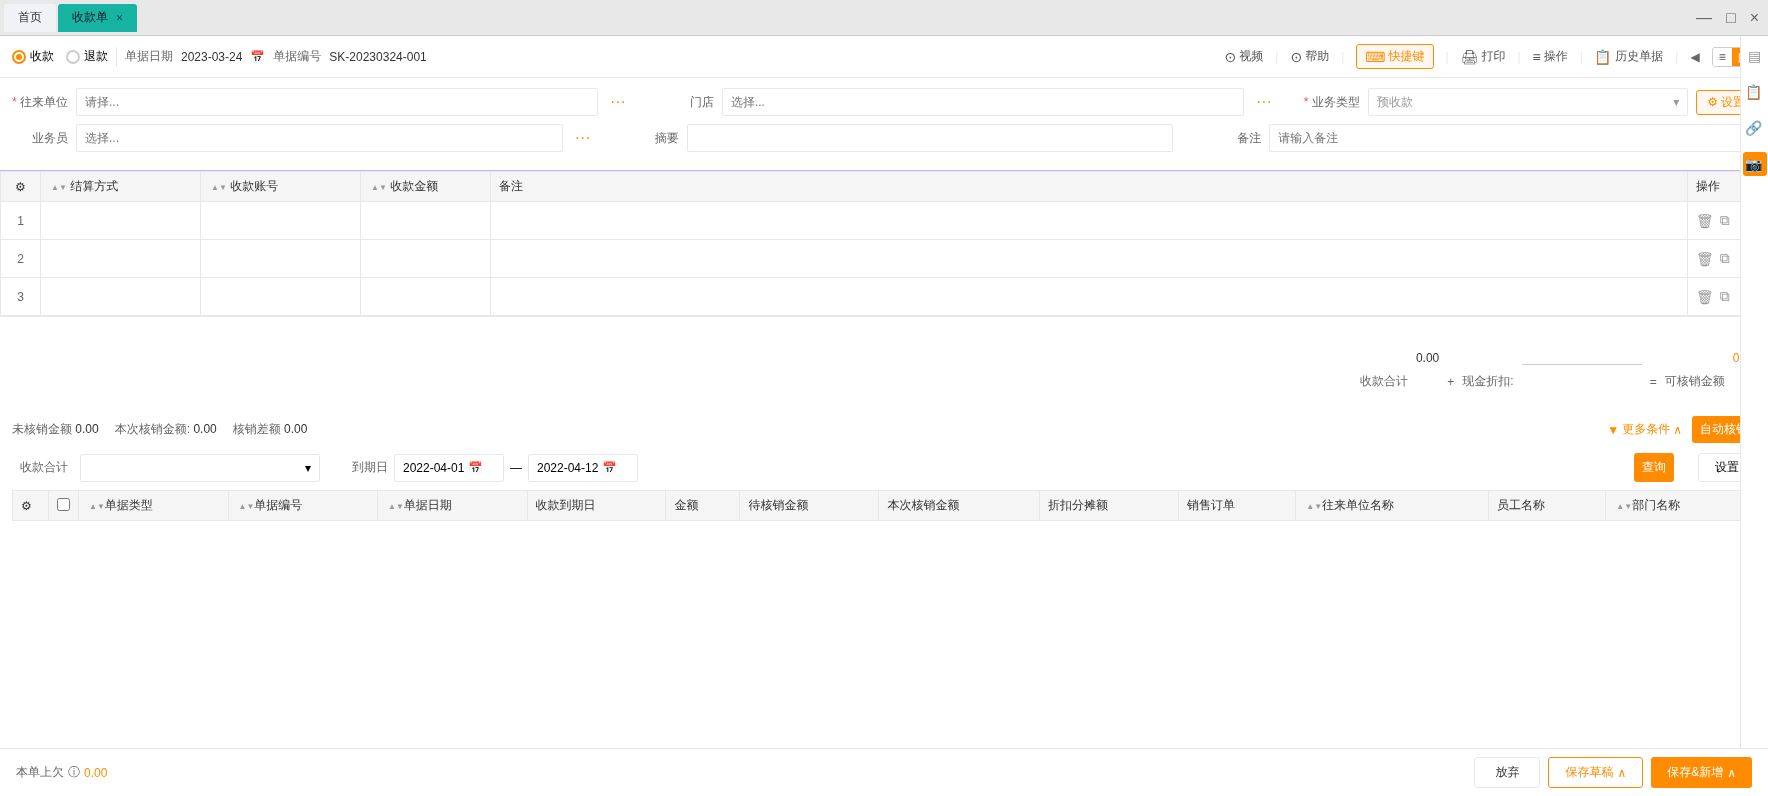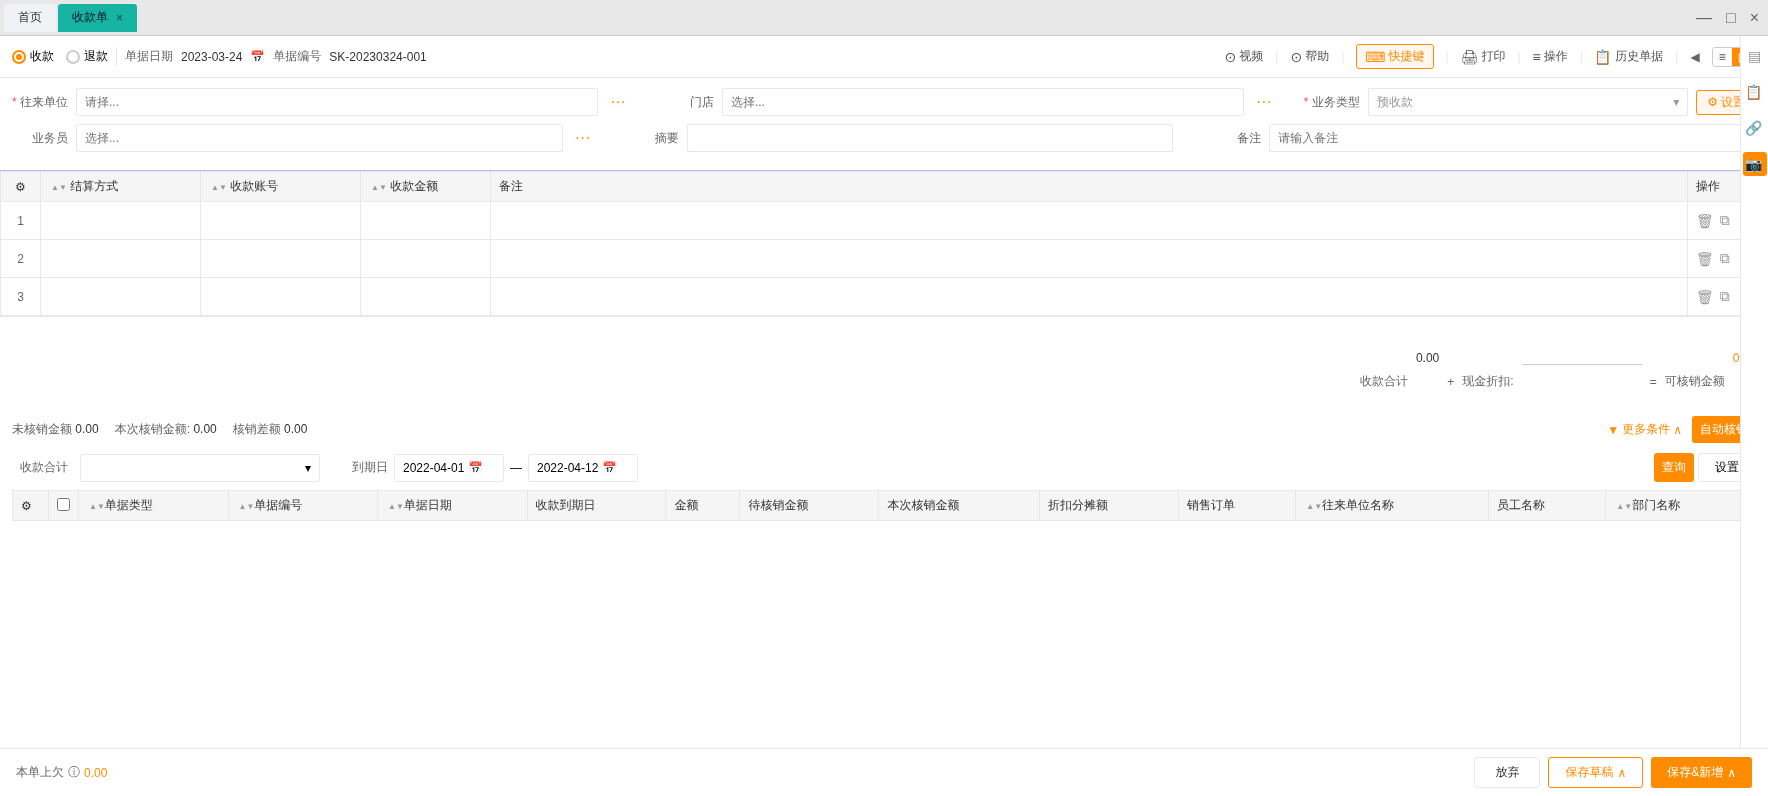--- a/index.html
+++ b/index.html
@@ -352,21 +352,21 @@
         <div class="date-input">
           <span>2022-04-01</span>
           <span>📅</span>
         </div>
         <span>—</span>
         <div class="date-input">
           <span>2022-04-12</span>
           <span>📅</span>
         </div>
       </div>
-      <div style="margin-left:auto;display:flex;gap:4px;">
+      <div style="margin-left:auto;display:flex;gap:24px;">
         <button class="query-btn">查询</button>
         <button class="settings-btn">设置</button>
       </div>
     </div>
 
     <table class="bottom-table">
       <thead>
         <tr>
           <th style="width:36px;">
             <span>⚙</span>

